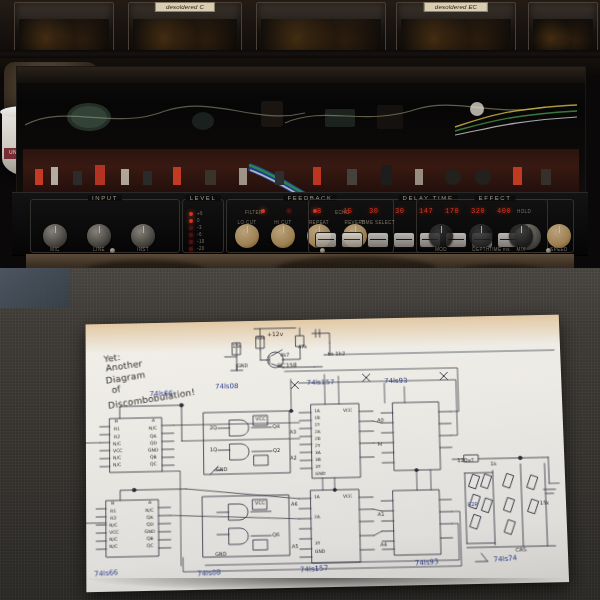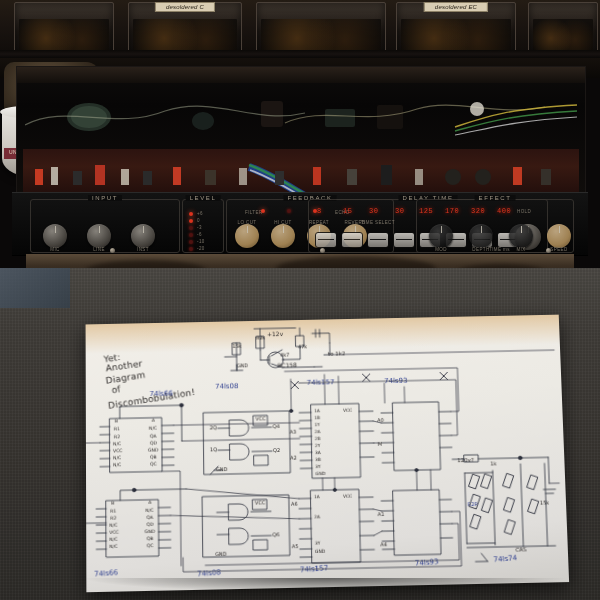--- a/index.html
+++ b/index.html
@@ -261,21 +261,21 @@
         <div class="klabel" style="left:74px;top:20px;width:36px;">REPEAT</div>
         <div class="klabel" style="left:110px;top:20px;width:36px;">REVERB</div>
       </div>
 
       <div class="section" style="left:296px;width:238px;">
         <div class="sec-title">DELAY  TIME</div>
         <div class="sevenseg" style="left:8px;top:7px;">8</div>
         <div class="sevenseg" style="left:34px;top:7px;">15</div>
         <div class="sevenseg" style="left:60px;top:7px;">30</div>
         <div class="sevenseg" style="left:86px;top:7px;">30</div>
-        <div class="sevenseg" style="left:110px;top:7px;">125</div>
+        <div class="sevenseg" style="left:110px;top:7px;">147</div>
         <div class="sevenseg" style="left:136px;top:7px;">170</div>
         <div class="sevenseg" style="left:162px;top:7px;">320</div>
         <div class="sevenseg" style="left:188px;top:7px;">400</div>
         <div class="klabel" style="left:52px;top:20px;">TIME SELECT</div>
         <div class="selbtn" style="left:6px;">
             <i></i>
           </div>
         <div class="selbtn" style="left:32px;">
             <i></i>
           </div>

